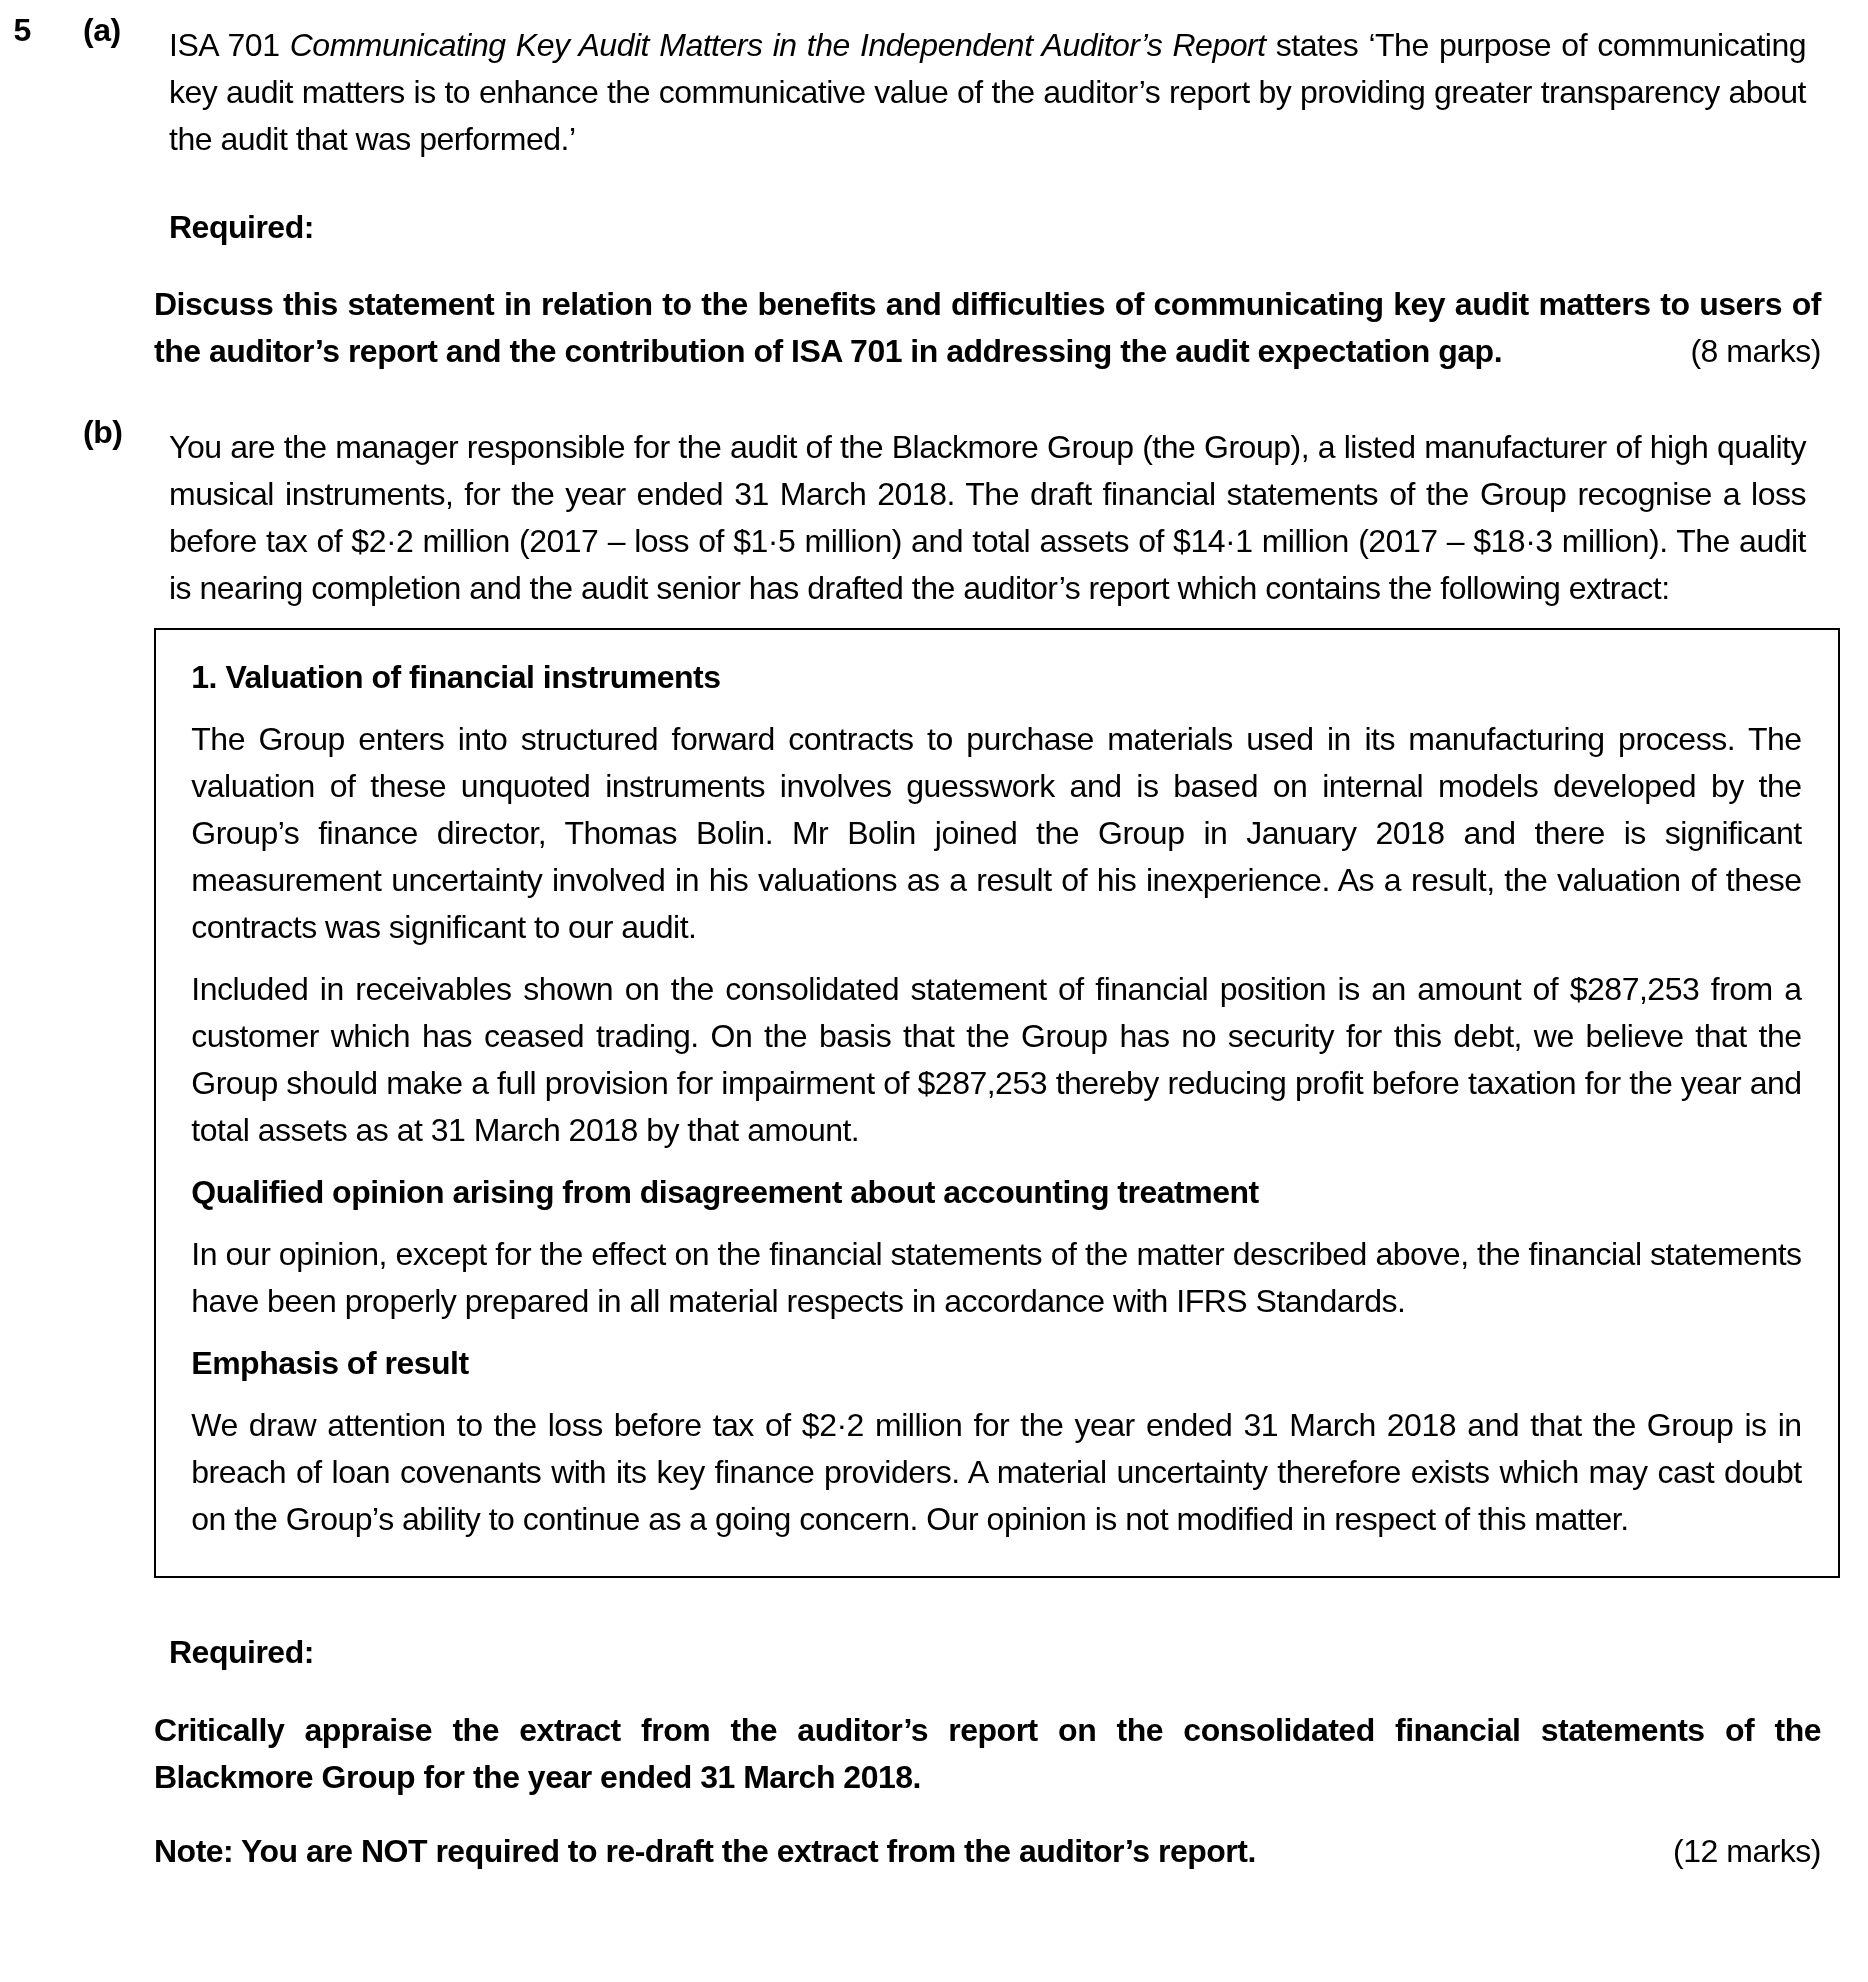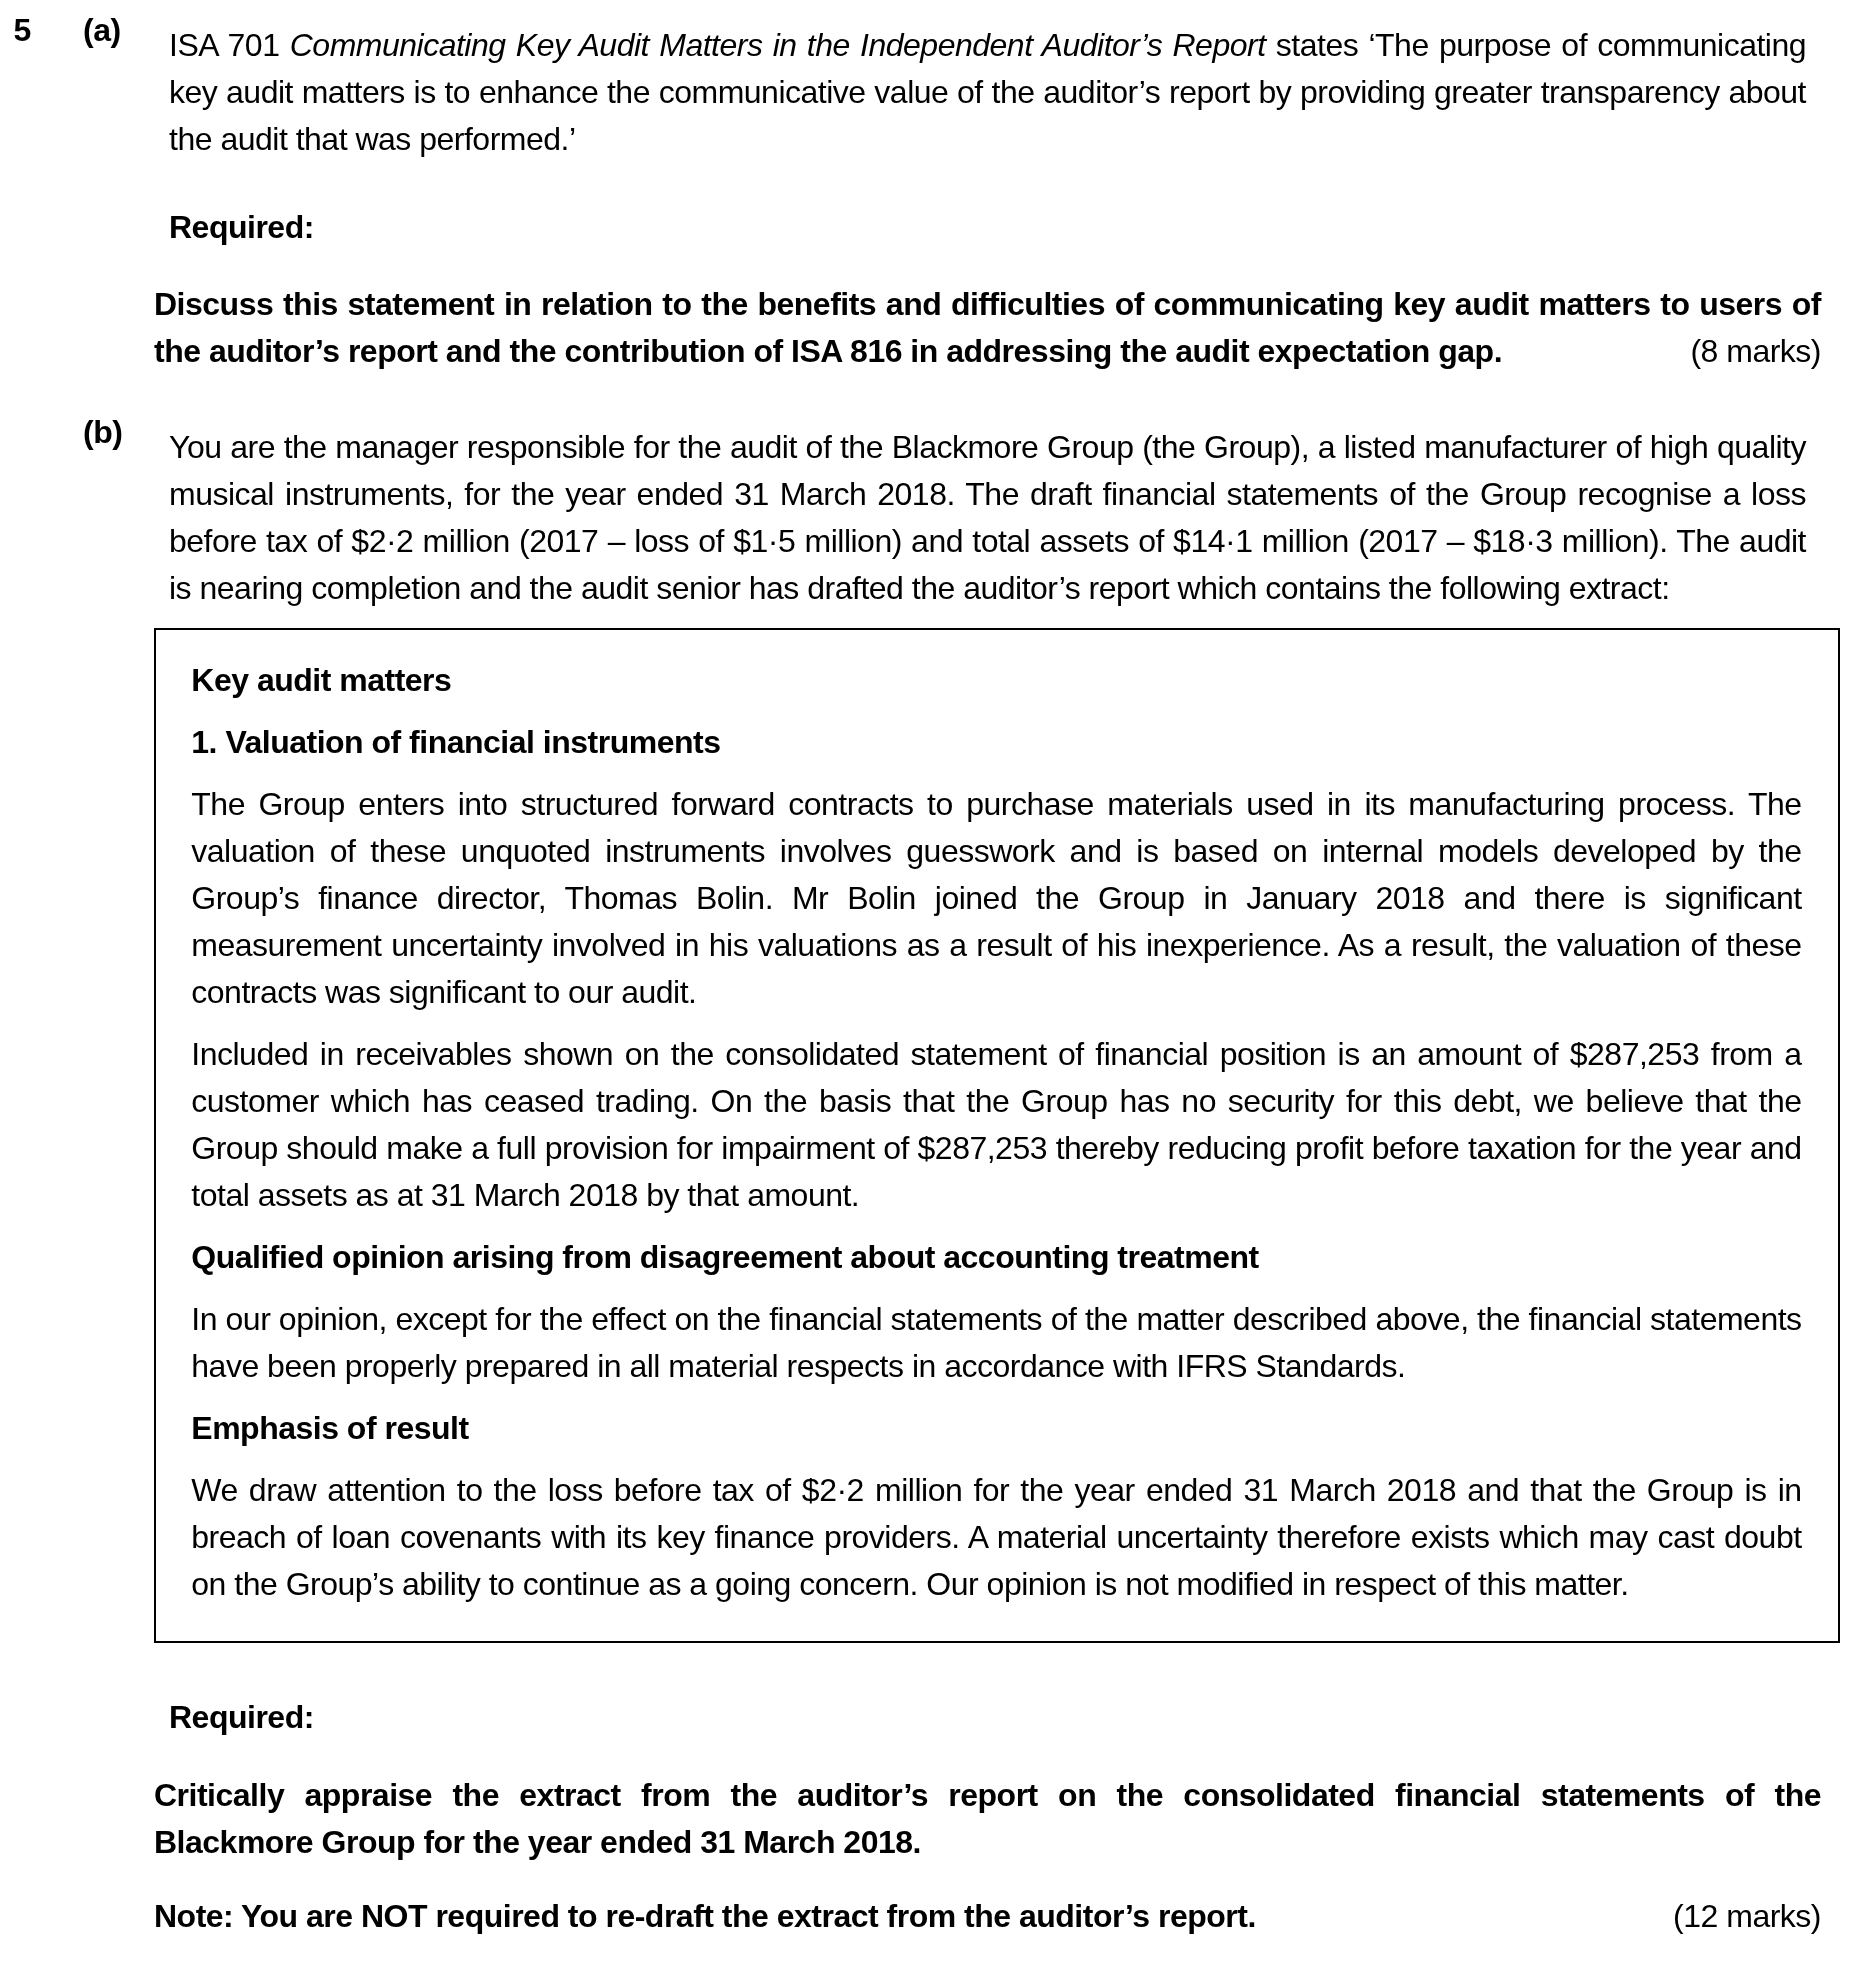--- a/index.html
+++ b/index.html
@@ -59,35 +59,34 @@
       <span class="qnum">5</span>
 
     <span class="plabel">(a)</span>
       </div>
     <div class="bodycol">
       <p class="just"><span>ISA 701 </span><span class="italic">Communicating Key Audit Matters in the Independent Auditor’s Report</span><span> states ‘The purpose of communicating key audit matters is to enhance the communicative value of the auditor’s report by providing greater transparency about the audit that was performed.’</span></p>
 
       <p class="req-label">Required:</p>
 
       <div class="req-row">
-        <span class="req-text narrow">Discuss this statement in relation to the benefits and difficulties of communicating key audit matters to users of the auditor’s report and the contribution of ISA 816 in addressing the audit expectation gap.</span>
+        <span class="req-text narrow">Discuss this statement in relation to the benefits and difficulties of communicating key audit matters to users of the auditor’s report and the contribution of ISA 701 in addressing the audit expectation gap.</span>
         <span class="marks">(8 marks)</span>
       </div>
     </div>
   </div>
 
   <div class="section section-b">
     <div class="gutter">
         <span class="plabel">(b)</span>
       </div>
     <div class="bodycol">
       <p class="just">You are the manager responsible for the audit of the Blackmore Group (the Group), a listed manufacturer of high quality musical instruments, for the year ended 31 March 2018. The draft financial statements of the Group recognise a loss before tax of $2·2 million (2017 – loss of $1·5 million) and total assets of $14·1 million (2017 – $18·3 million). The audit is nearing completion and the audit senior has drafted the auditor’s report which contains the following extract:</p>
 
       <div class="extract-box">
-        <p class="extract-title">Key audit matters</p>
 
         <p class="x-heading">1. Valuation of financial instruments</p>
         <p class="x-body">The Group enters into structured forward contracts to purchase materials used in its manufacturing process. The valuation of these unquoted instruments involves guesswork and is based on internal models developed by the Group’s finance director, Thomas Bolin. Mr Bolin joined the Group in January 2018 and there is significant measurement uncertainty involved in his valuations as a result of his inexperience. As a result, the valuation of these contracts was significant to our audit.</p>
 
         <p class="x-body">Included in receivables shown on the consolidated statement of financial position is an amount of $287,253 from a customer which has ceased trading. On the basis that the Group has no security for this debt, we believe that the Group should make a full provision for impairment of $287,253 thereby reducing profit before taxation for the year and total assets as at 31 March 2018 by that amount.</p>
 
         <p class="x-heading">Qualified opinion arising from disagreement about accounting treatment</p>
         <p class="x-body">In our opinion, except for the effect on the financial statements of the matter described above, the financial statements have been properly prepared in all material respects in accordance with IFRS Standards.</p>
 
         <p class="x-heading">Emphasis of result</p>

